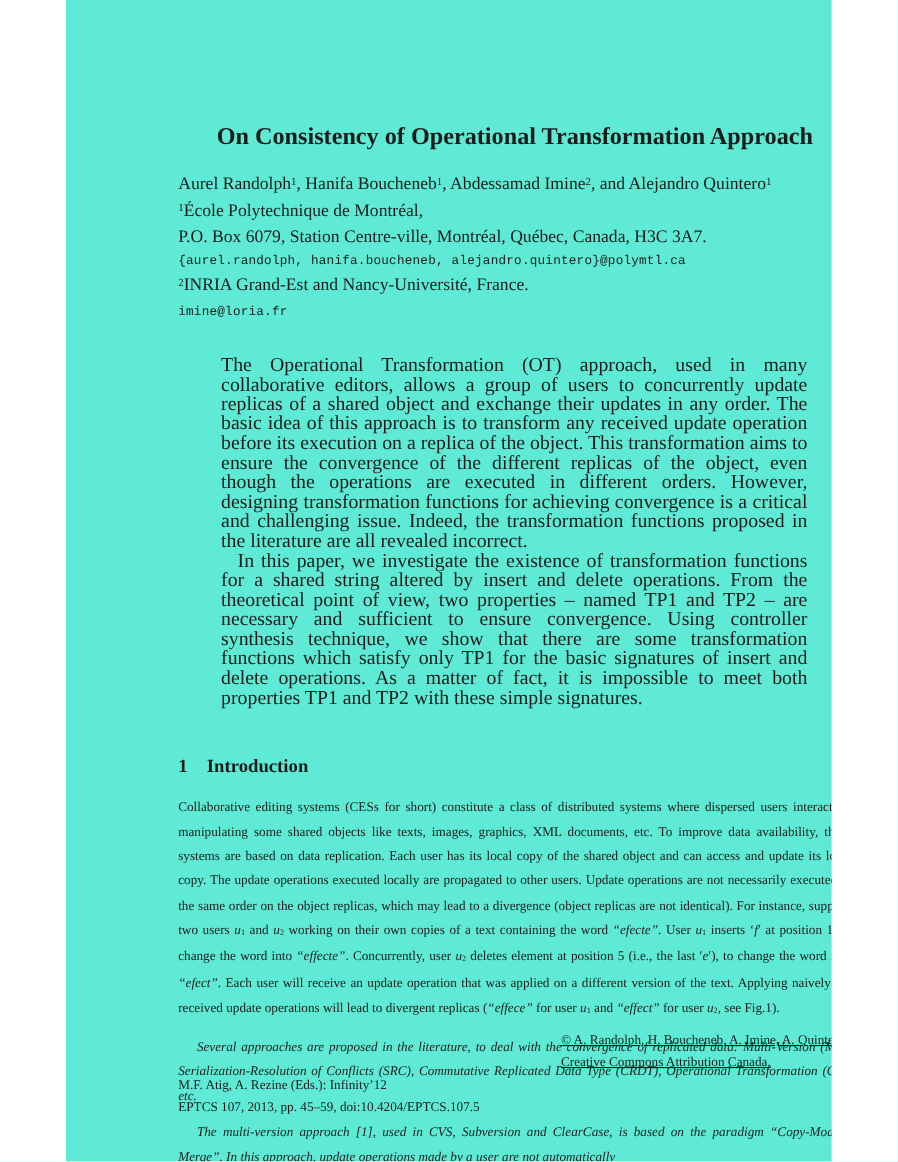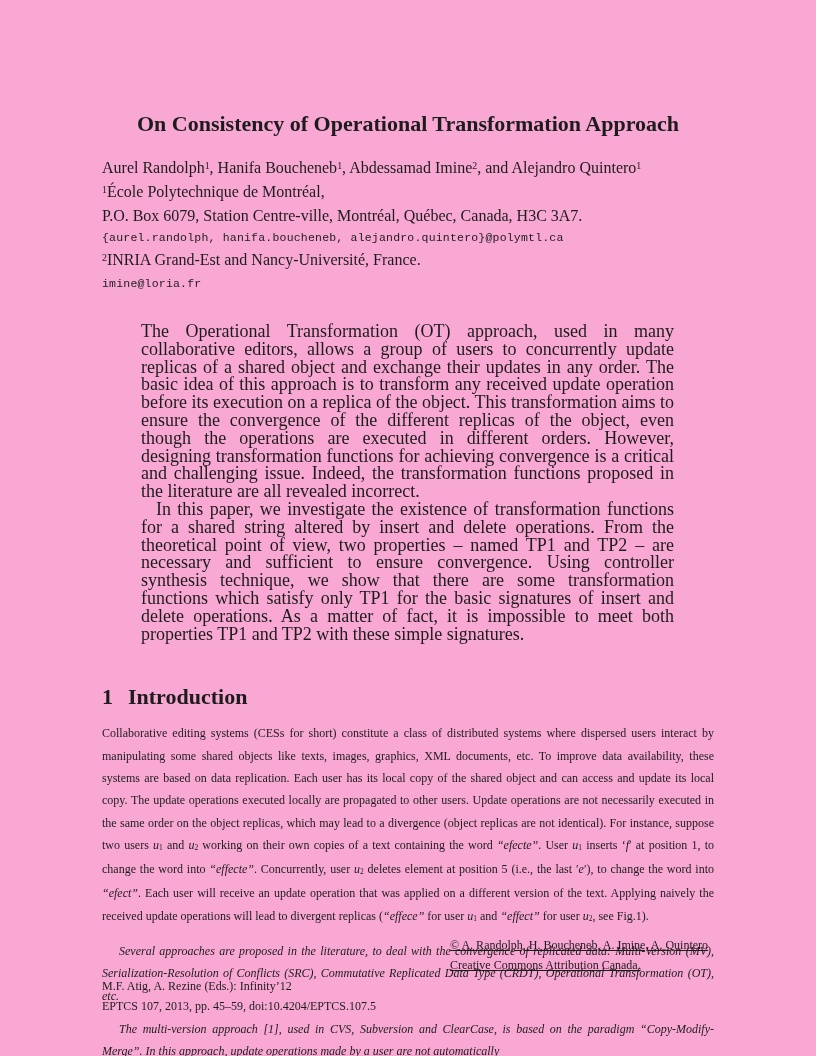--- a/index.html
+++ b/index.html
@@ -1,20 +1,20 @@
 <!DOCTYPE html>
 <html><head>
 <meta charset="utf-8">
 <style>
   html, body { margin:0; padding:0; background:#ffffff; }
   .page {
     position:relative;
-    width:816px; height:1056px;
+    width:696px; height:1056px;
     margin:0 auto;
-    background:#f9a8d4;
+    background:#5eead4;
     color:#1c1c1c;
     font-family:"Liberation Serif", serif;
     overflow:hidden;
   }
   .content {
     position:absolute;
     left:102px; top:0;
     width:612px;
   }
   .paper-title {
@@ -51,21 +51,21 @@
   .abstract {
     margin:28px 40px 0 39px;
     font-size:18px;
     line-height:17.8px;
     text-align:justify;
   }
   .abstract p { margin:0; }
   .abstract p.ind { text-indent:15px; }
   .sec-heading {
     margin-top:43px;
-    font-size:22px;
+    font-size:17px;
     font-weight:700;
     line-height:22px;
   }
   .sec-heading .sec-num { display:inline-block; min-width:26px; }
   .body-text {
     margin-top:14px;
     font-size:12px;
     line-height:22.3px;
     text-align:justify;
   }

